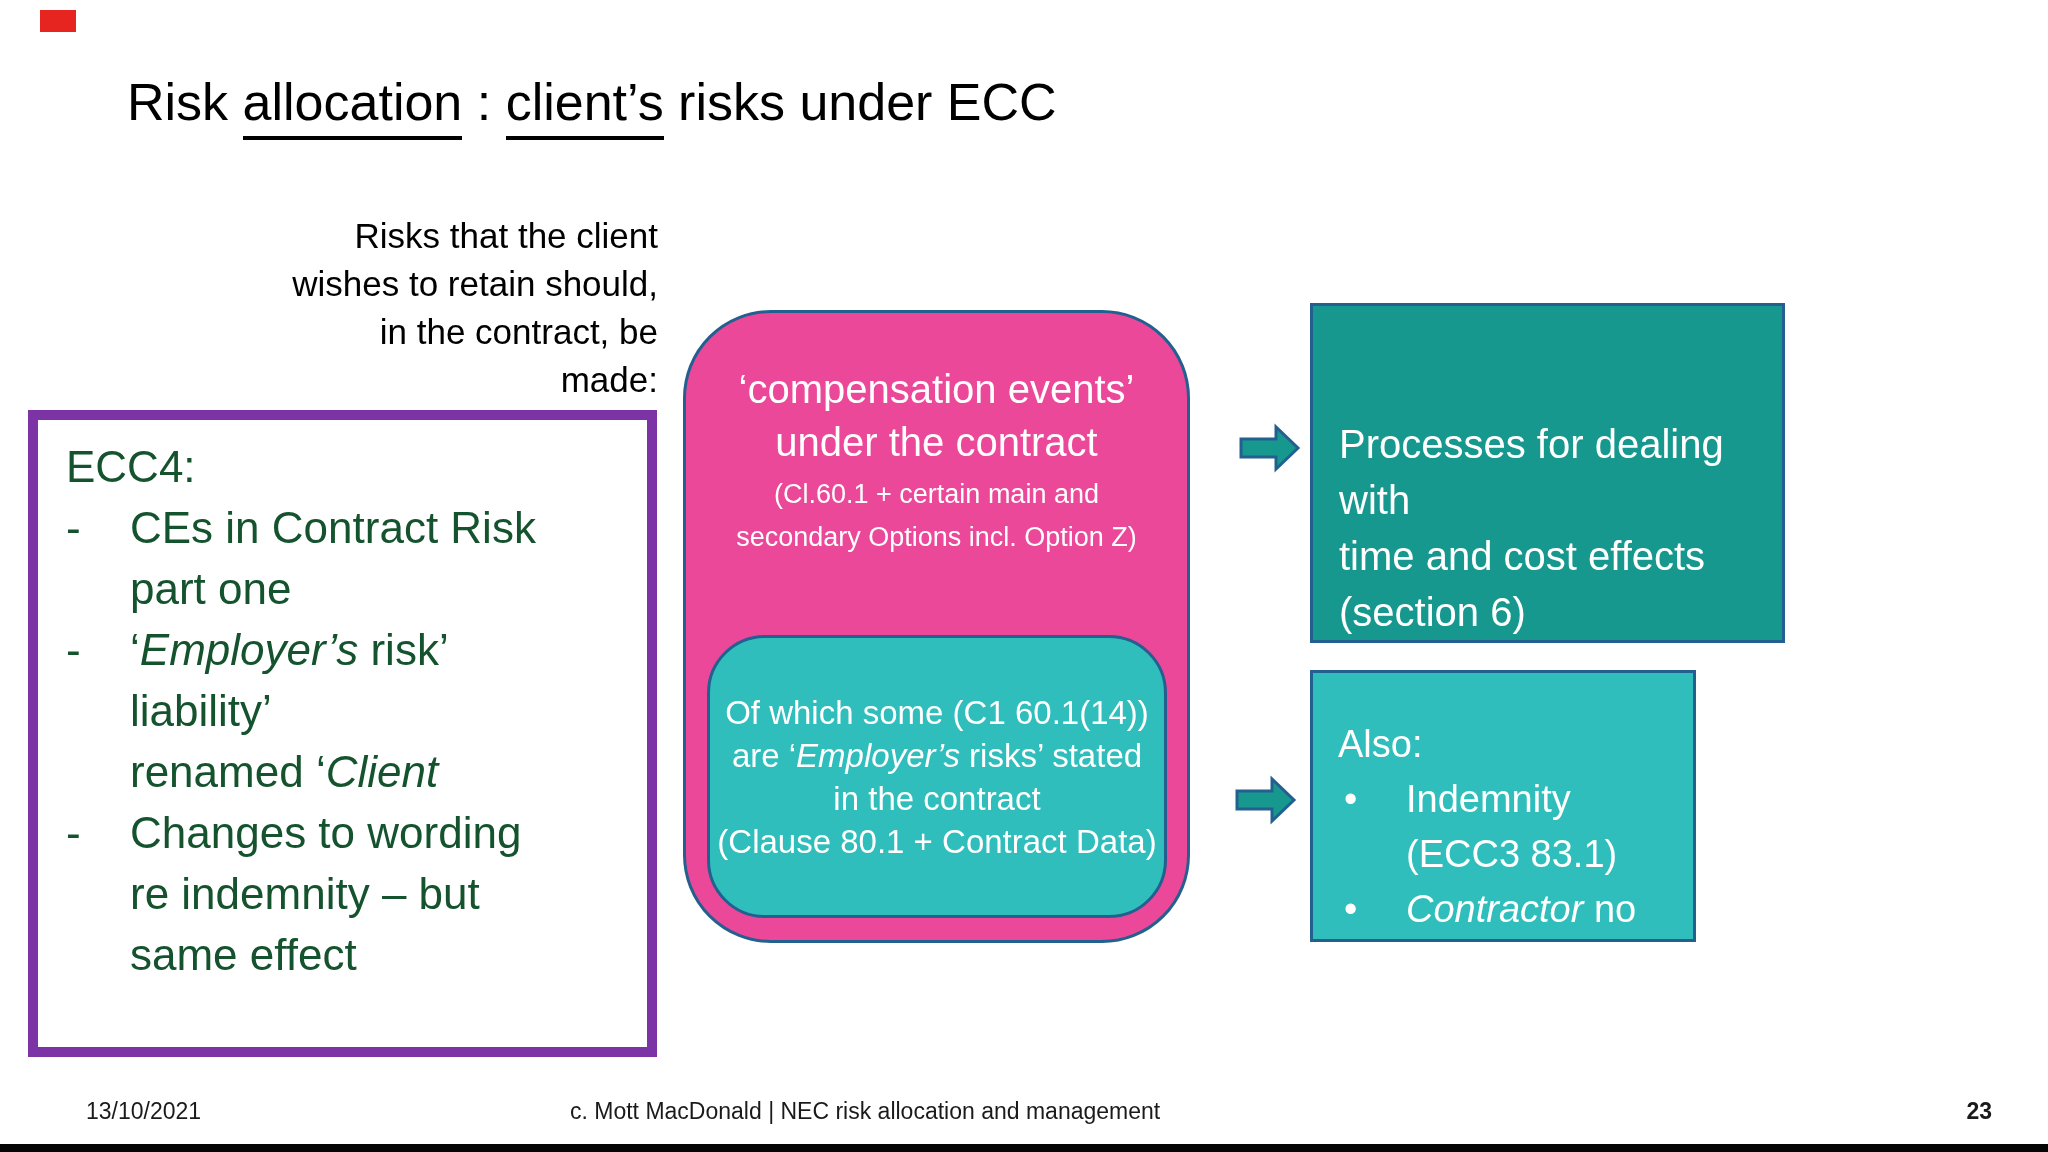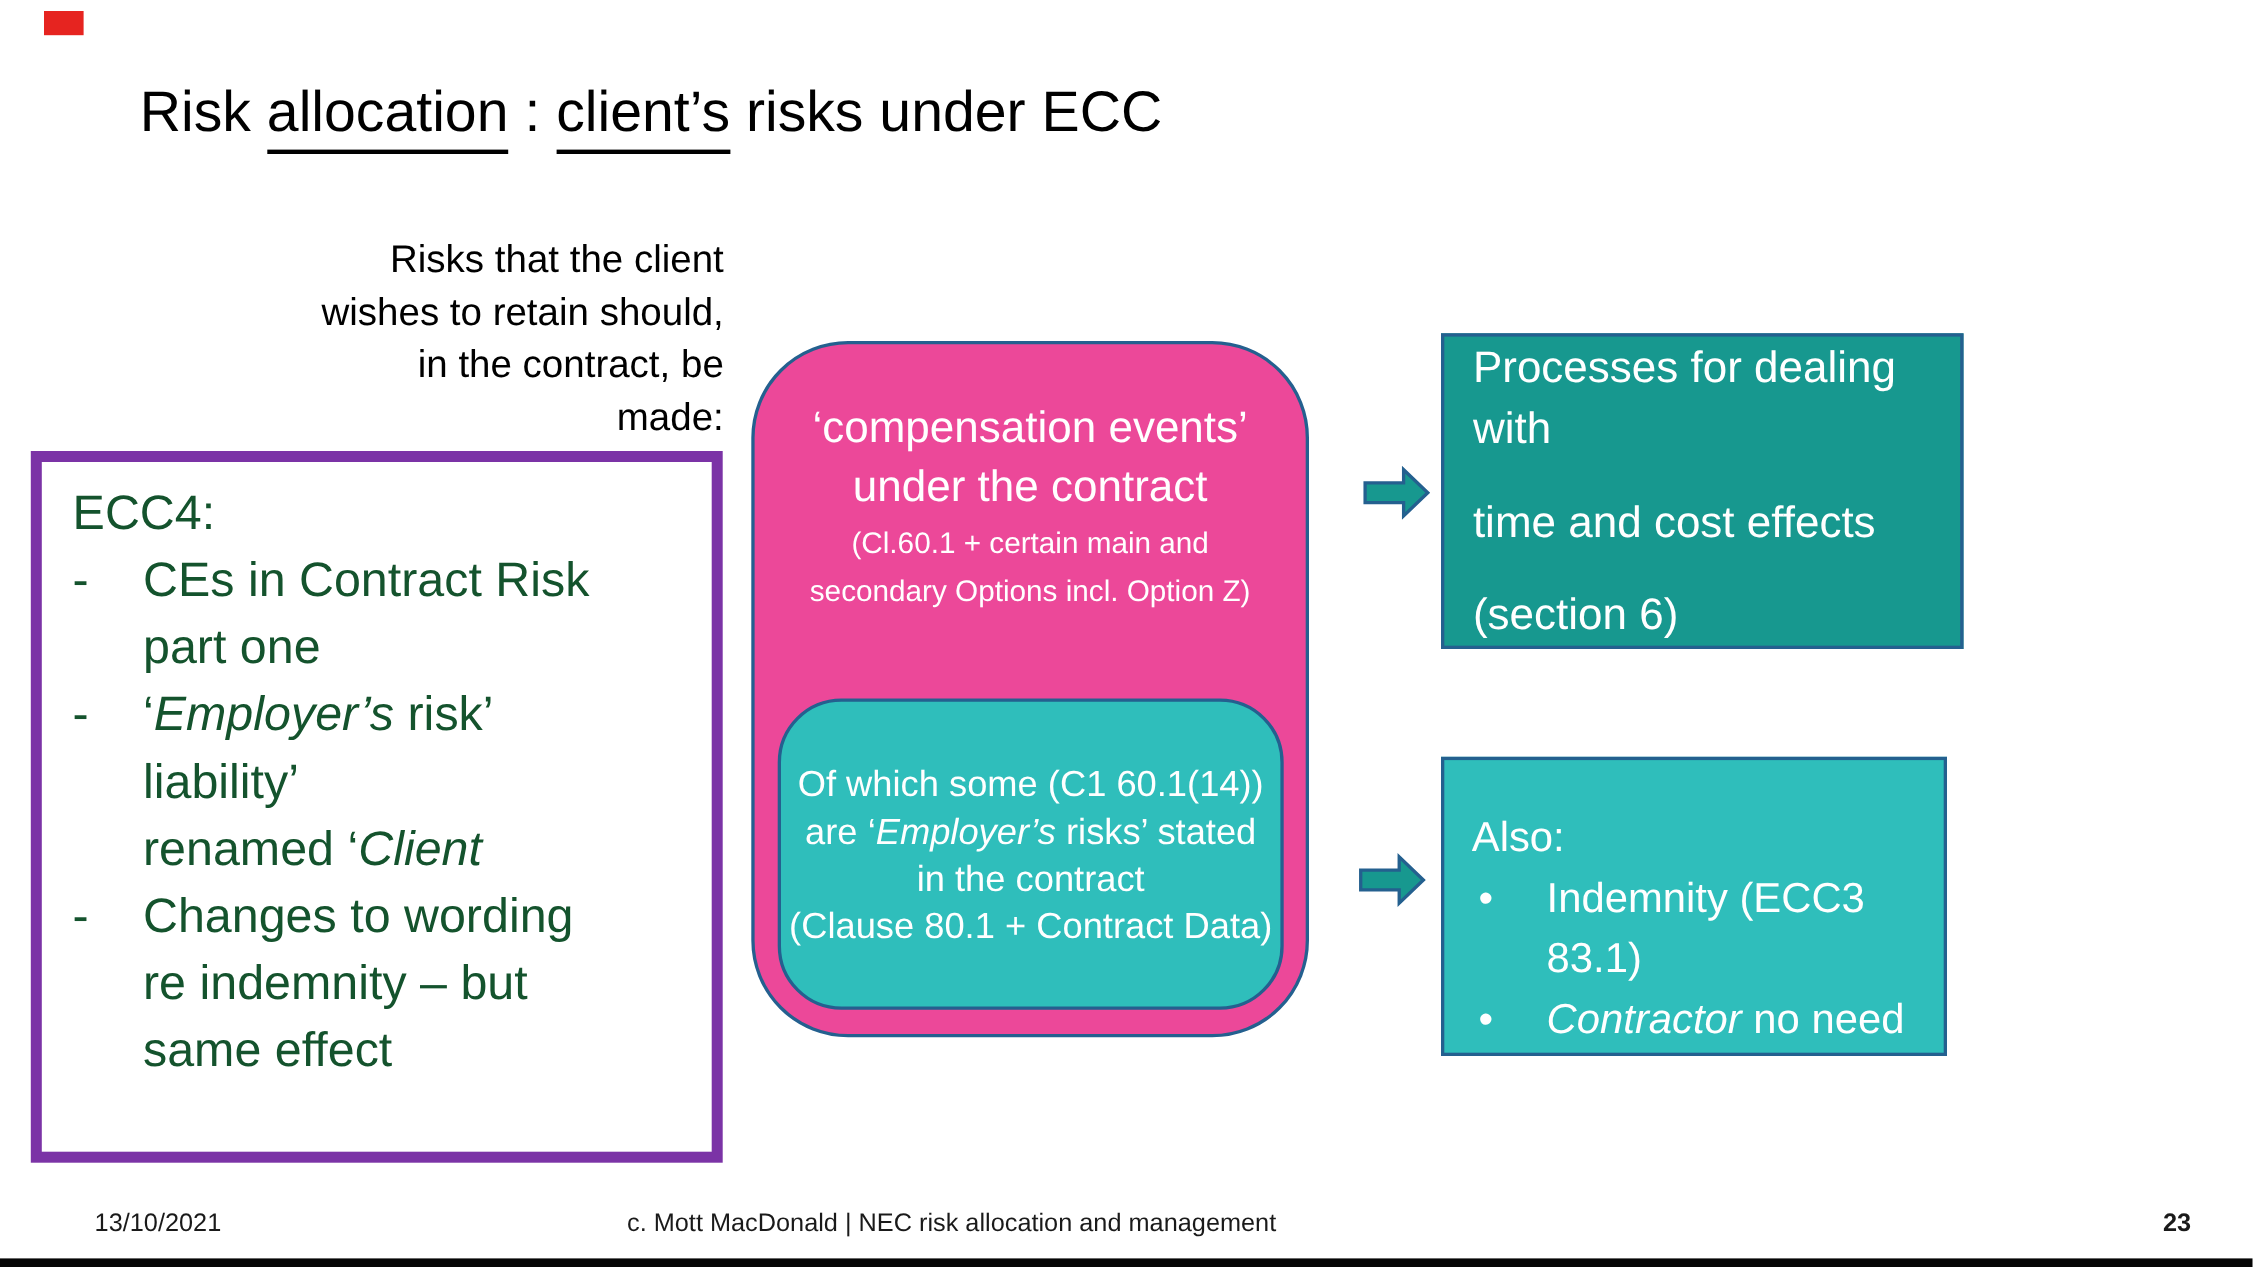--- a/index.html
+++ b/index.html
@@ -31,25 +31,25 @@
   .innerbox{position:absolute;left:707px;top:635px;width:460px;height:283px;box-sizing:border-box;
             background:#2fbebb;border:3px solid #24608f;border-radius:58px;color:#fff;
             text-align:center;display:flex;flex-direction:column;justify-content:center;
             font-size:33px;line-height:43px;}
 
   .arrow{position:absolute;width:64px;height:50px;}
   .arrow polygon{fill:#17988f;stroke:#24608f;stroke-width:3;stroke-linejoin:miter;}
   .arrow1{left:1238px;top:423px;}
   .arrow2{left:1234px;top:775px;}
 
-  .processes-box{position:absolute;left:1310px;top:303px;width:475px;height:287px;box-sizing:border-box;
+  .processes-box{position:absolute;left:1310px;top:303px;width:475px;height:340px;box-sizing:border-box;
                  background:#17988f;border:3px solid #24608f;color:#fff;font-size:40px;line-height:56px;
-                 display:flex;flex-direction:column;justify-content:space-between;padding-left:26px;}
+                 display:flex;flex-direction:column;justify-content:flex-end;padding-left:26px;}
 
-  .also-box{position:absolute;left:1310px;top:688px;width:460px;height:272px;box-sizing:border-box;
+  .also-box{position:absolute;left:1310px;top:670px;width:386px;height:272px;box-sizing:border-box;
             background:#2fbebb;border:3px solid #24608f;color:#fff;font-size:38px;line-height:55px;
             padding:44px 32px 0 25px;}
   .bullet-row{display:flex;}
   .bullet-row .dot{width:62px;flex:none;padding-left:6px;}
   .bullet-cont{margin-left:68px;}
 
   .footer-item{position:absolute;top:1098px;font-size:23px;color:#1a1a1a;}
   .f-date{left:86px;}
   .f-credit{left:570px;}
   .f-page{right:56px;font-weight:bold;}

